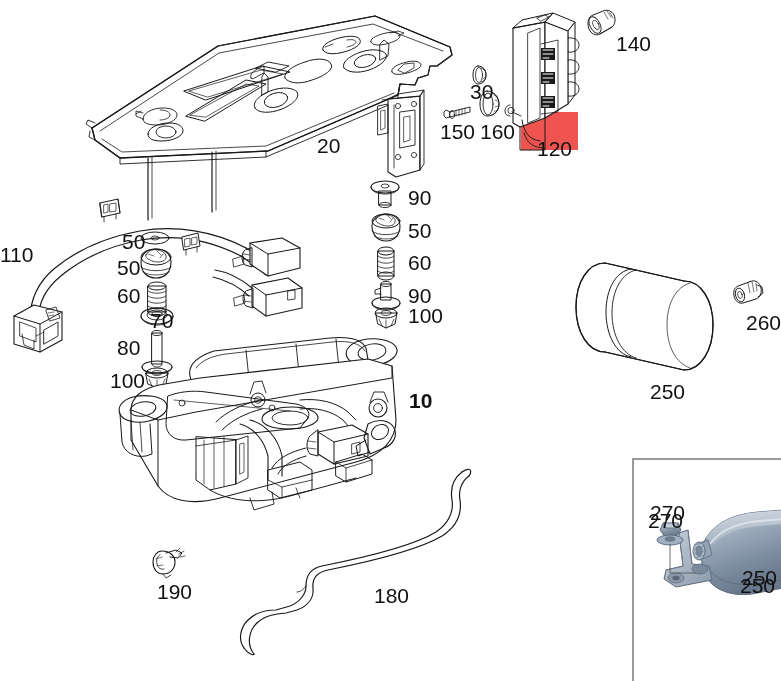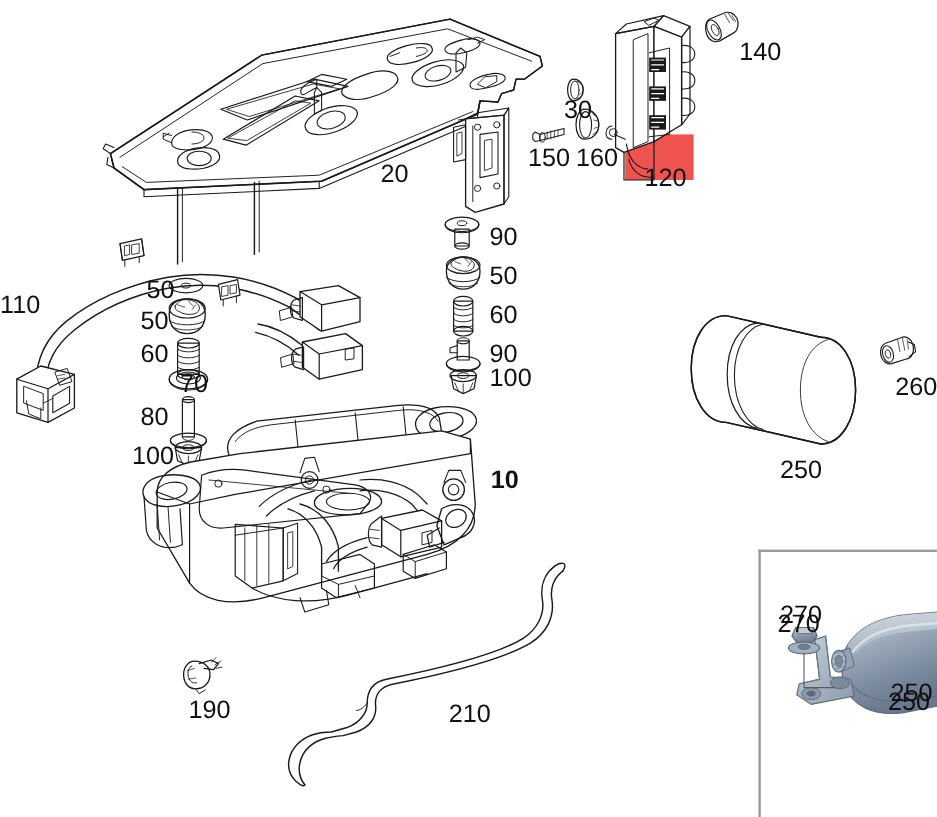--- a/index.html
+++ b/index.html
@@ -552,18 +552,18 @@
       <div class="callout" style="left: 122px; top: 231px;">50</div>
       <div class="callout" style="left: 117px; top: 257px;">50</div>
       <div class="callout" style="left: 117px; top: 285px;">60</div>
       <div class="callout" style="left: 109px; top: 310px; margin-left: 41px;">70</div>
       <div class="callout" style="left: 117px; top: 337px;">80</div>
       <div class="callout" style="left: 110px; top: 370px;">100</div>
       <div class="callout" style="left: 409px; top: 390px; font-weight: bold;">10</div>
       <div class="callout" style="left: 650px; top: 381px;">250</div>
       <div class="callout" style="left: 746px; top: 312px;">260</div>
       <div class="callout" style="left: 157px; top: 581px;">190</div>
-      <div class="callout" style="left: 374px; top: 585px;">210</div>
+      <div class="callout" style="left: 374px; top: 585px;">180</div>
       <div class="callout" style="left: 648px; top: 510px;">270</div>
       <div class="callout" style="left: 740px; top: 575px;">250</div>
     </div>
 
 </div>
 
 </body></html>

